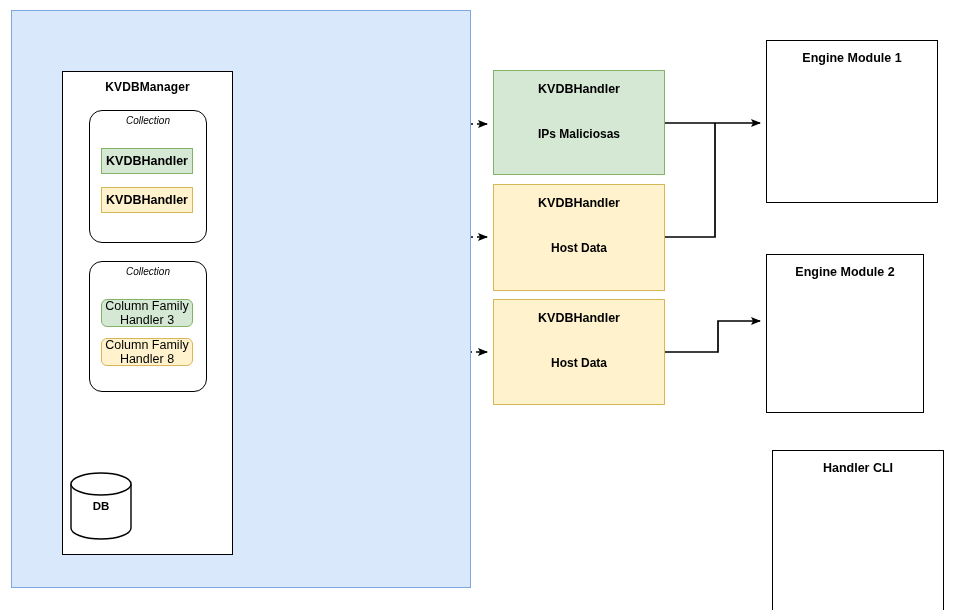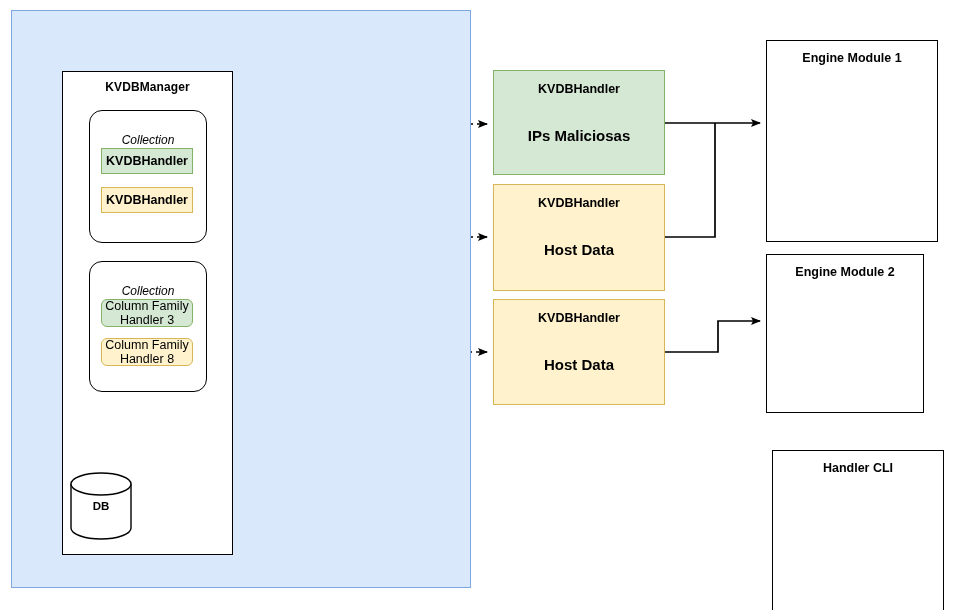--- a/index.html
+++ b/index.html
@@ -50,22 +50,22 @@
   }
   
   .collection {
     background: #ffffff;
     border: 1px solid #000000;
     border-radius: 13px;
   }
   .collection-1 { left: 89px; top: 110px; width: 118px; height: 133px; }
   .collection-2 { left: 89px; top: 261px; width: 118px; height: 131px; }
   .collection-title {
-    margin-top: 22px;
-    font-size: 12px;
+    margin-top: 4px;
+    font-size: 10px;
     font-style: italic;
     color: #000000;
     text-align: right;
   }
   
   .chip {
     position: absolute;
     box-sizing: border-box;
     display: flex;
     align-items: center;
@@ -118,39 +118,39 @@
   .card-1 { left: 493px; top: 70px; width: 172px; height: 105px; }
   .card-2 { left: 493px; top: 184px; width: 172px; height: 107px; }
   .card-3 { left: 493px; top: 299px; width: 172px; height: 106px; }
   .card-title {
     margin-top: 11px;
     font-size: 12.5px;
     font-weight: bold;
   }
   .card-sub {
     margin-top: 31px;
-    font-size: 15px;
+    font-size: 12px;
     font-weight: bold;
   }
   
   .engine {
     position: absolute;
     box-sizing: border-box;
     background: #ffffff;
     border: 1px solid #000000;
     display: flex;
     flex-direction: column;
     align-items: center;
   }
   .engine-title {
     margin-top: 10px;
     font-size: 12.5px;
     font-weight: bold;
   }
-  .engine-1 { left: 766px; top: 40px; width: 172px; height: 202px; }
+  .engine-1 { left: 766px; top: 40px; width: 172px; height: 163px; }
   .engine-2 { left: 766px; top: 254px; width: 158px; height: 159px; }
   .engine-3 { left: 772px; top: 450px; width: 172px; height: 163px; }
 </style>
 </head>
 <body>
 
 <svg id="canvas" viewBox="0 0 963 610" xmlns="http://www.w3.org/2000/svg">
   <defs>
     <marker id="arrow-solid" markerWidth="10" markerHeight="8" refX="9" refY="4" orient="auto" markerUnits="userSpaceOnUse">
       <path d="M0,0 L10,4 L0,8 L2,4 Z" fill="#000000"></path>

